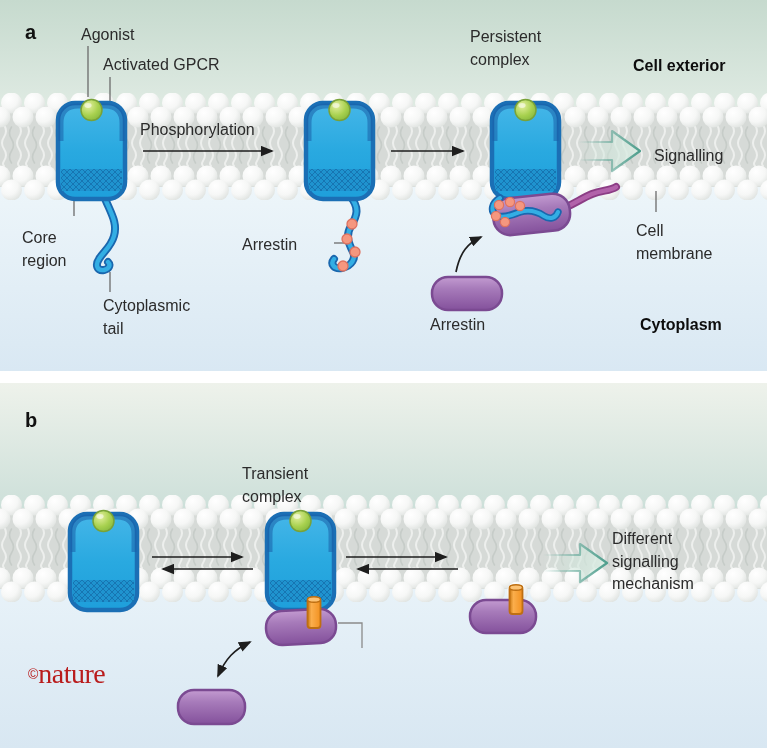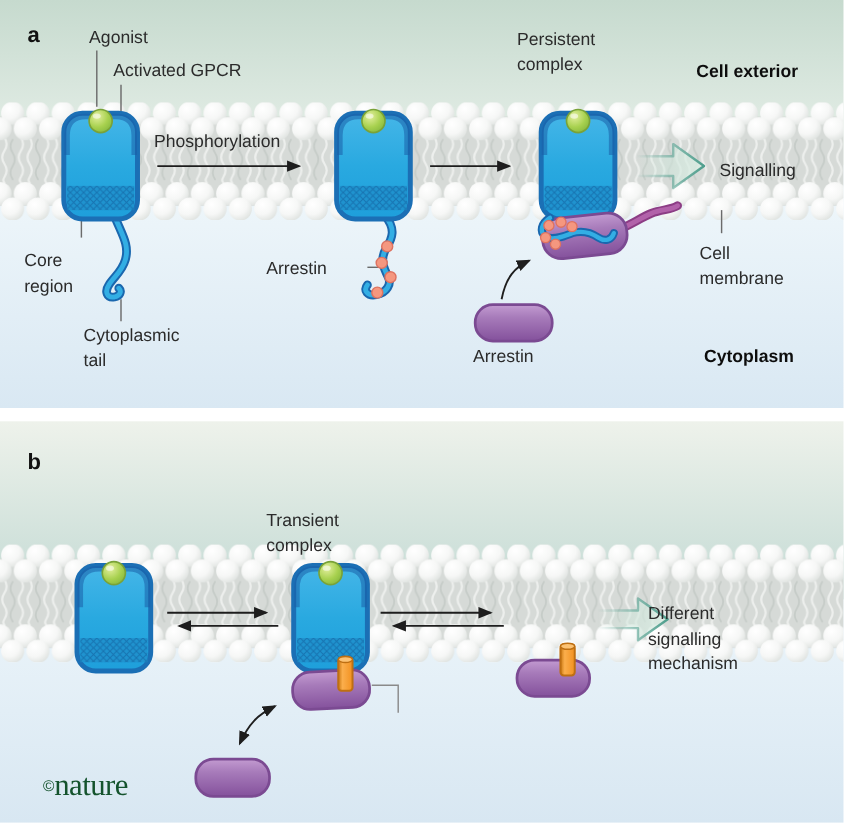--- a/index.html
+++ b/index.html
@@ -10,21 +10,21 @@
   #bg-a-cyt{top:150px;height:221px;background:linear-gradient(#f1f8fb,#d9e8f3);}
   #divider{top:371px;height:12px;background:#ffffff;}
   #bg-b-ext{top:383px;height:162px;background:linear-gradient(#eef2eb,#c3dad4);}
   #bg-b-cyt{top:545px;height:203px;background:linear-gradient(#ecf5fa,#d8e7f2);}
   #art{position:absolute;left:0;top:0;z-index:1;}
   .lbl{position:absolute;z-index:2;font-size:16px;line-height:22.5px;color:#2b2b2b;
        white-space:pre-line;}
   .bold{font-weight:bold;color:#0d0d0d;}
   .ctr{text-align:left;}
   .panel-letter{position:absolute;z-index:2;font-size:20px;font-weight:bold;color:#111;}
-  #wm{position:absolute;z-index:2;left:28px;top:699px;color:#14532d;margin-left:11px;}
+  #wm{position:absolute;z-index:2;left:28px;top:658px;color:#b91c1c;}
   #wm .c{font-size:14px;vertical-align:4px;}
   #wm .n{font-family:"Liberation Serif",serif;font-size:28px;letter-spacing:-0.5px;}
 </style>
 </head>
 <body>
 
 <div id="stage">
   <div class="bg" id="bg-a-ext"></div>
   <div class="bg" id="bg-a-cyt"></div>
   <div class="bg" id="divider"></div>
@@ -205,30 +205,30 @@
   <div class="lbl" style="left:81px;top:24px;">Agonist</div>
   <div class="lbl" style="left:103px;top:54px;text-align:center;">Activated GPCR</div>
   <div class="lbl ctr" style="left:140px;top:119px;width:146px;">Phosphorylation</div>
   <div class="lbl ctr" style="left:470px;top:26px;width:120px;">Persistent
 complex</div>
   <div class="lbl bold" style="left:633px;top:55px;">Cell exterior</div>
   <div class="lbl" style="left:654px;top:145px;">Signalling</div>
   <div class="lbl ctr" style="left:22px;top:217px;width:64px;margin-top:10px;">Core
 region</div>
   <div class="lbl" style="left:242px;top:234px;">Arrestin</div>
-  <div class="lbl" style="left:76px;top:295px;">Cytoplasmic
+  <div class="lbl" style="left:103px;top:295px;">Cytoplasmic
 tail</div>
   <div class="lbl" style="left:430px;top:314px;">Arrestin</div>
   <div class="lbl" style="left:636px;top:220px;">Cell
 membrane</div>
   <div class="lbl bold" style="left:640px;top:314px;">Cytoplasm</div>
 
   <div class="panel-letter" style="left:25px;top:409px;">b</div>
   <div class="lbl ctr" style="left:242px;top:463px;width:120px;">Transient
 complex</div>
-  <div class="lbl" style="left:589px;top:528px;margin-top:20px;">Different
+  <div class="lbl" style="left:612px;top:528px;">Different
 signalling
 mechanism</div>
 
   <div id="wm">
     <span class="c">©</span><span class="n">nature</span>
   </div>
 </div>
 
 </body></html>

